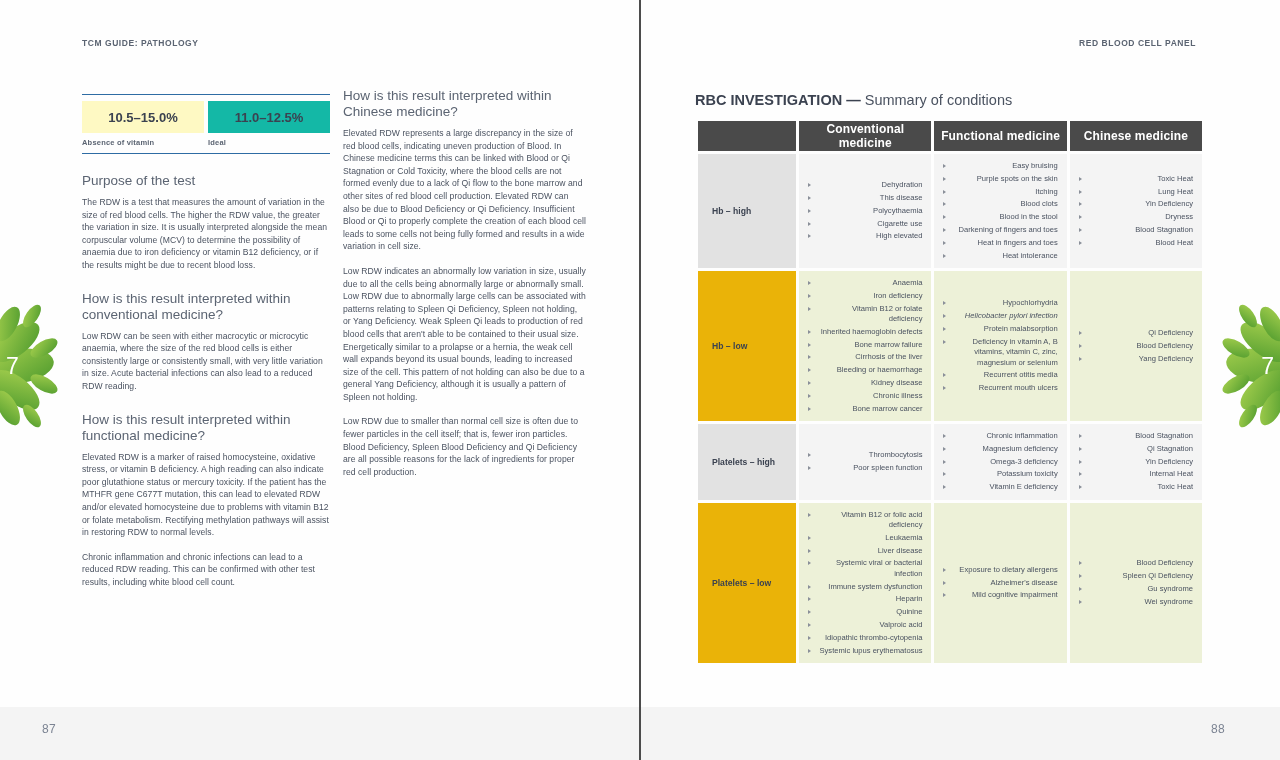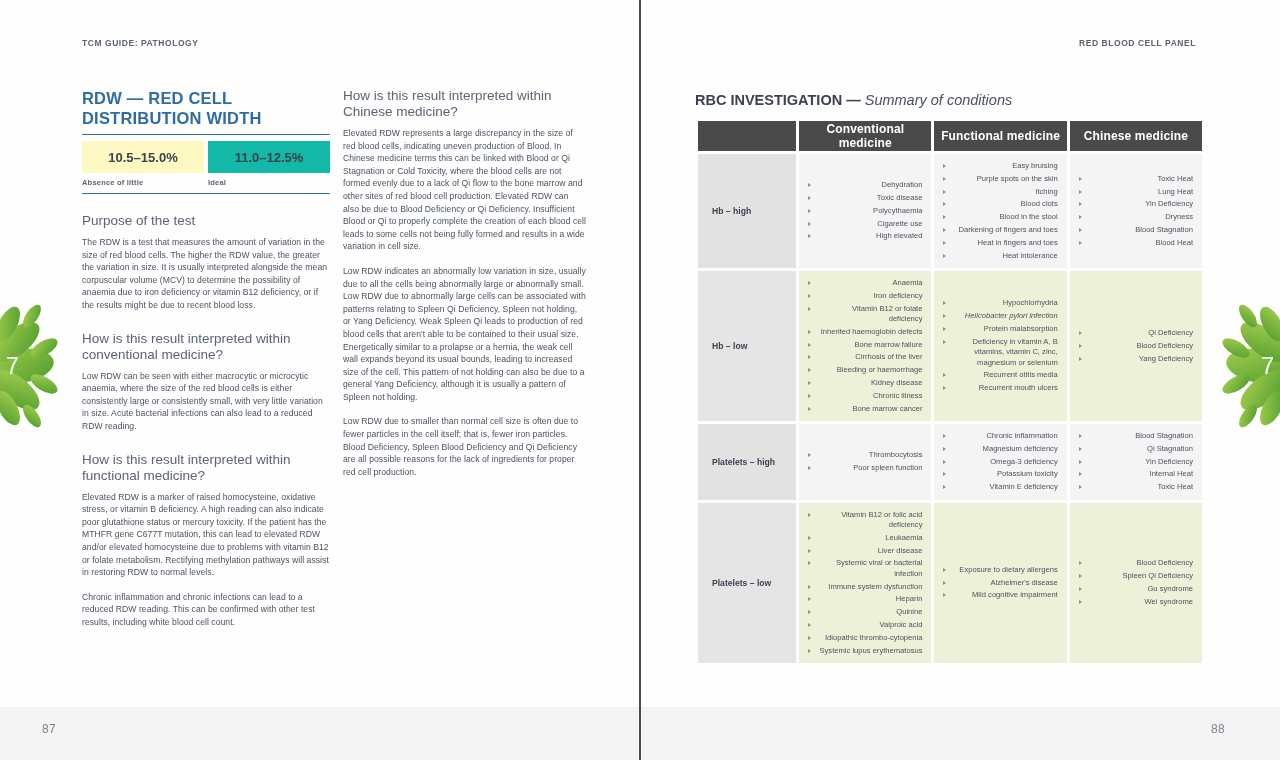--- a/index.html
+++ b/index.html
@@ -138,21 +138,21 @@
 
   
   .table-title {
     position: absolute;
     top: 92px;
     left: 54px;
     font-size: 14.5px;
     color: #3b4250;
   }
   .table-title .strong { font-weight: bold; }
-  .table-title .ital { font-style: italic; font-weight: normal; color: #4a5260; }
+  .table-title .ital { font-weight: normal; color: #4a5260; }
 
   .cond-table {
     position: absolute;
     top: 118px;
     left: 54px;
     width: 510px;
     border-collapse: separate;
     border-spacing: 3px;
     table-layout: fixed;
   }
@@ -174,21 +174,21 @@
   .cond-table td.rowlabel {
     font-size: 8.6px;
     font-weight: bold;
     color: #3b4250;
     text-align: left;
     padding-left: 14px;
   }
   
   .r-grey  .rowlabel { background: #e2e2e2; }
   .r-grey  .cell     { background: #f4f4f4; }
-  .r-green .rowlabel { background: #e5e5e5; margin-top: 12px; }
+  .r-green .rowlabel { background: #eab308; margin-top: 12px; }
   .r-green .cell     { background: #edf1d8; }
 
   .cond-table ul {
     margin: 0;
     padding: 0;
     list-style: none;
     text-align: right;
   }
   .cond-table li {
     position: relative;
@@ -240,29 +240,28 @@
 </head>
 <body>
 
 <div class="spread">
 
   <div class="page page-left">
 
     <div class="running-head rh-left">TCM GUIDE: PATHOLOGY</div>
 
     <div class="col col-1">
-      <h1 class="title">RDW — RED CELL DISTRIBUTION WIDTH</h1>
       <div class="title-rule"></div>
 
       <div class="range-row">
         <div class="range-box range-grey">10.5–15.0%</div>
         <div class="range-box range-green">11.0–12.5%</div>
       </div>
       <div class="range-labels">
-        <div class="range-label">Absence of little</div>
+        <div class="range-label">Absence of vitamin</div>
         <div class="range-label">Ideal</div>
       </div>
 
       <h2 class="sect">Purpose of the test</h2>
       <p class="body">The RDW is a test that measures the amount of variation in the size of red blood cells. The higher the RDW value, the greater the variation in size. It is usually interpreted alongside the mean corpuscular volume (MCV) to determine the possibility of anaemia due to iron deficiency or vitamin B12 deficiency, or if the results might be due to recent blood loss.</p>
 
       <h2 class="sect">How is this result interpreted within conventional medicine?</h2>
       <p class="body">Low RDW can be seen with either macrocytic or microcytic anaemia, where the size of the red blood cells is either consistently large or consistently small, with very little variation in size. Acute bacterial infections can also lead to a reduced RDW reading.</p>
 
       <h2 class="sect">How is this result interpreted within functional medicine?</h2>
@@ -328,21 +327,21 @@
           <th>Functional medicine</th>
           <th>Chinese medicine</th>
         </tr>
       </thead>
       <tbody>
         <tr class="r-grey">
           <td class="rowlabel">Hb – high</td>
           <td class="cell">
             <ul>
                 <li>Dehydration</li>
-                <li>Toxic disease</li>
+                <li>This disease</li>
                 <li>Polycythaemia</li>
                 <li>Cigarette use</li>
                 <li>High elevated</li>
               </ul>
           </td>
           <td class="cell">
             <ul>
                 <li>Easy bruising</li>
                 <li>Purple spots on the skin</li>
                 <li>Itching</li>

